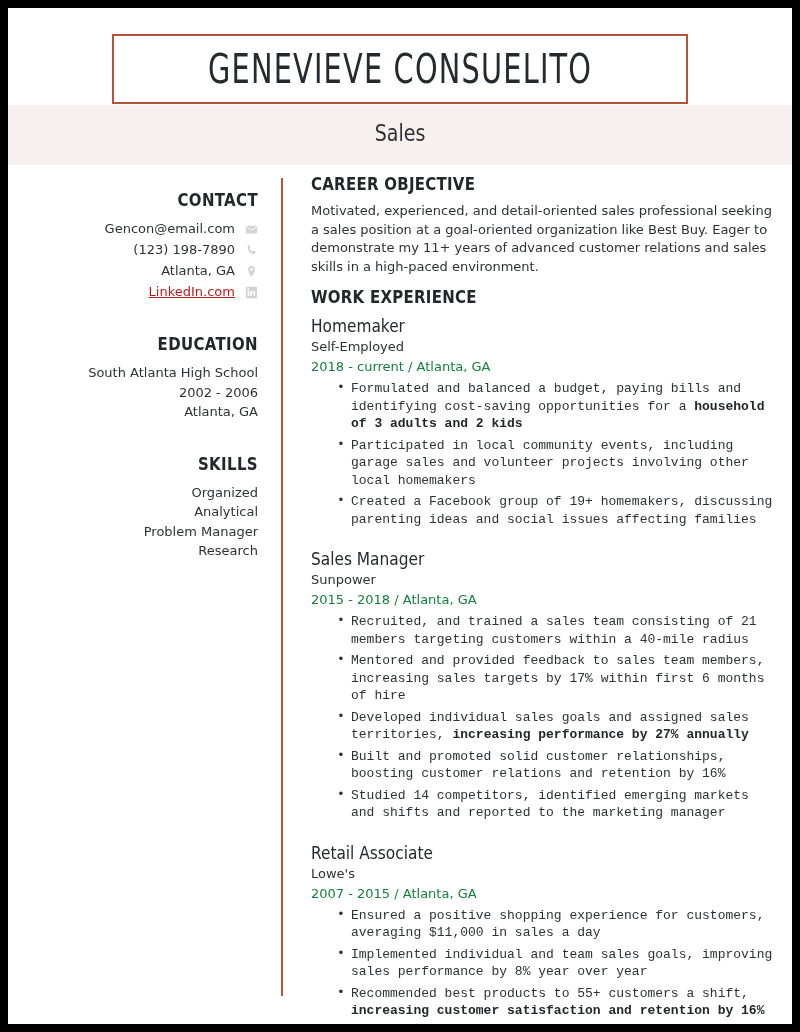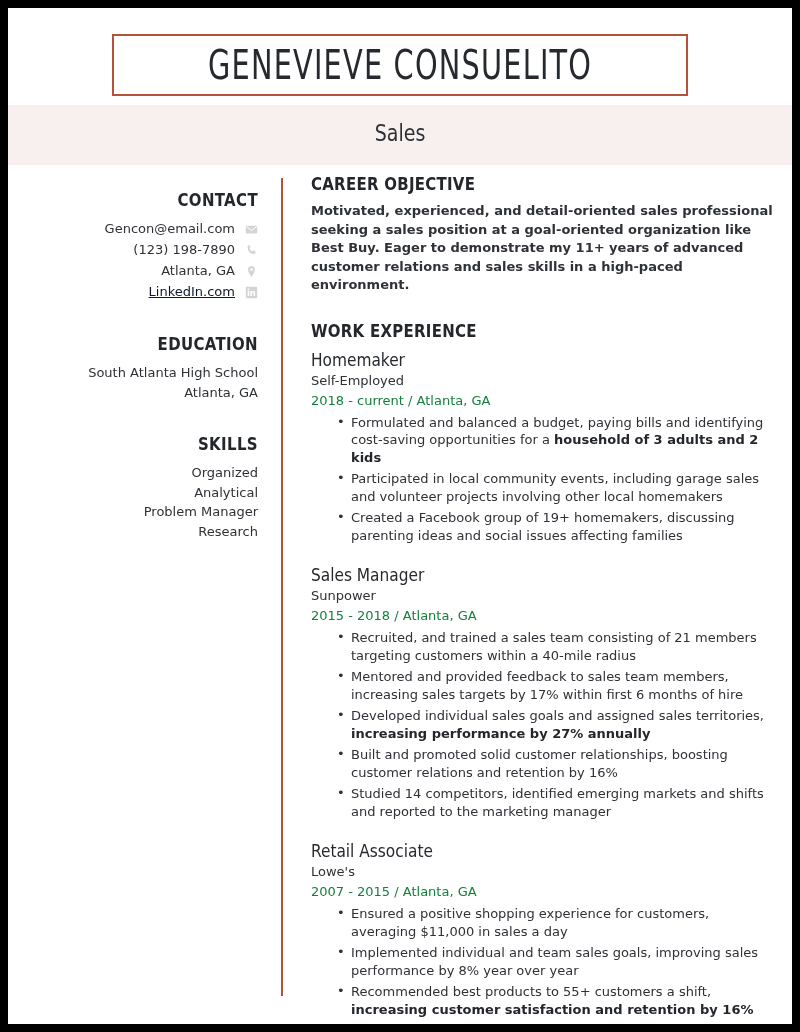--- a/index.html
+++ b/index.html
@@ -30,21 +30,21 @@
     top: 97px;
     width: 784px;
     height: 60px;
     background: #f7f0ef;
   }
   .name-box {
     position: absolute;
     left: 104px;
     top: 26px;
     width: 576px;
-    height: 62px;
+    height: 70px;
     box-sizing: border-box;
     border: 2px solid #b5523c;
     background: #ffffff;
     display: flex;
     align-items: center;
     justify-content: center;
   }
   .name-text {
     font-family: "DejaVu Sans Condensed", "Liberation Sans Narrow", "Liberation Sans", sans-serif;
     font-size: 40px;
@@ -117,21 +117,21 @@
   .contact-row .ico {
     width: 13px;
     height: 13px;
     flex: 0 0 13px;
     display: inline-flex;
     align-items: center;
     justify-content: center;
   }
   .contact-row .ico svg { display: block; }
   .link {
-    color: #0f172a;
+    color: #b91c1c;
     text-decoration: underline;
   }
   .side-line {
     font-size: 13px;
     color: #2e3136;
     line-height: 19.5px;
   }
 
   
   .right-col {
@@ -147,22 +147,21 @@
     letter-spacing: 0.3px;
     margin: 0 0 8px 0;
     font-family: "DejaVu Sans Condensed", "Liberation Sans Narrow", "Liberation Sans", sans-serif;
     transform: scaleX(0.95);
     transform-origin: left center;
   }
   .objective {
     font-size: 13px;
     line-height: 18.5px;
     color: #2e3136;
-    margin: 0 0 26px 0;
-    font-weight: bold;
+    margin: 0 0 11px 0;
   }
   .job { margin-bottom: 20px; }
   .job-role {
     font-size: 18px;
     font-weight: 400;
     color: #26292e;
     margin: 0 0 2px 0;
     font-family: "DejaVu Sans Condensed", "Liberation Sans Narrow", "Liberation Sans", sans-serif;
     transform: scaleX(0.95);
     transform-origin: left center;
@@ -183,20 +182,21 @@
     margin: 0;
     padding: 0 0 0 40px;
     list-style: none;
   }
   ul.bullets li {
     position: relative;
     font-size: 13px;
     line-height: 17.5px;
     color: #2e3136;
     margin-bottom: 4px;
+    font-family: Liberation Mono, monospace;
   }
   ul.bullets li::before {
     content: "\2022";
     position: absolute;
     left: -14px;
     top: -1px;
     font-size: 13px;
     color: #2e3136;
   }
   ul.bullets li b { font-weight: bold; color: #23262b; }
@@ -258,20 +258,21 @@
               <rect x="1" y="1" width="14" height="14" rx="1.5" fill="#d4d4d4"></rect>
               <rect x="3.3" y="6.2" width="1.9" height="6.2" fill="#ffffff"></rect>
               <circle cx="4.25" cy="4.2" r="1.1" fill="#ffffff"></circle>
               <path d="M6.6 6.2h1.8v.9c.35-.65 1.05-1.05 1.9-1.05 1.45 0 2.1.9 2.1 2.5v3.85h-1.9V9.05c0-.85-.3-1.25-.95-1.25-.7 0-1.05.45-1.05 1.3v3.3H6.6z" fill="#ffffff"></path>
             </svg>
         </span>
       </div>
 
       <div class="side-head spaced">EDUCATION</div>
       <div class="side-line">South Atlanta High School</div>
+      <div class="side-line">2002 - 2006</div>
       <div class="side-line">Atlanta, GA</div>
 
       <div class="side-head spaced">SKILLS</div>
       <div class="side-line">Organized</div>
       <div class="side-line">Analytical</div>
       <div class="side-line">Problem Manager</div>
       <div class="side-line">Research</div>
 
     </div>
 

